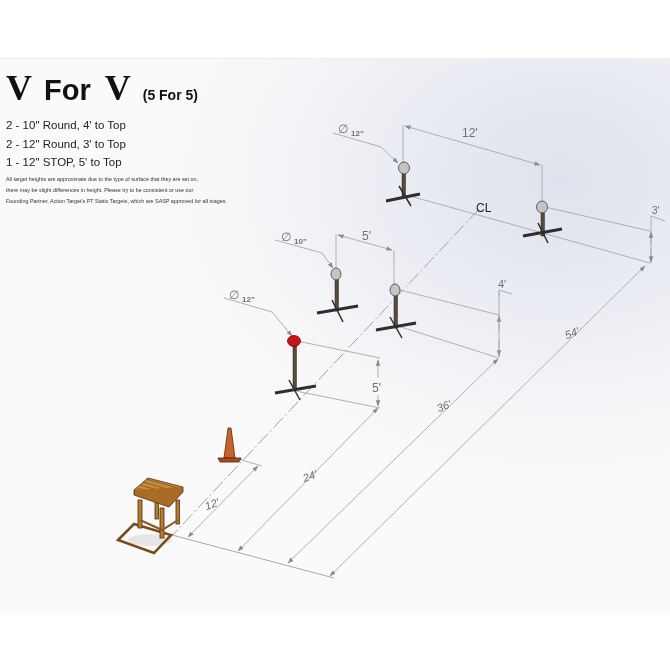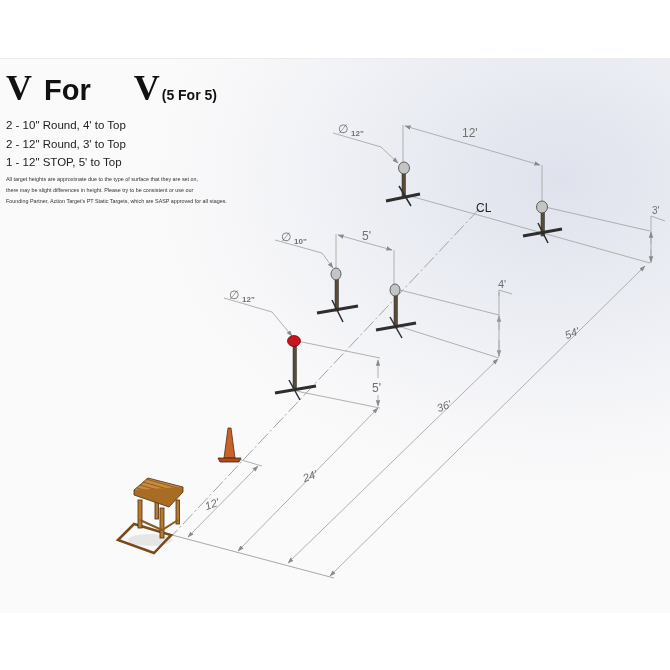--- a/index.html
+++ b/index.html
@@ -4,22 +4,22 @@
 <style>
   html, body { margin: 0; padding: 0; background: #ffffff; }
   body { width: 670px; height: 670px; position: relative; overflow: hidden; font-family: "Liberation Sans", sans-serif; }
   #panel {
     position: absolute; left: 0; top: 58px; width: 670px; height: 554px;
     background: radial-gradient(ellipse 420px 320px at 560px 120px, #dfe2ec 0%, #eceef4 45%, #f7f7f9 80%, #fafafa 100%);
     border-top: 1px solid #ececec;
   }
   #title { position: absolute; left: 6px; top: 70px; height: 40px; display: flex; align-items: baseline; color: #111; }
   .v-glyph { font-family: "Liberation Serif", serif; font-weight: bold; font-size: 36px; line-height: 36px; }
-  .for-word { font-family: "Liberation Sans", sans-serif; font-weight: bold; font-size: 29px; margin: 0 43px 0 12px; }
-  .subtitle { font-family: "Liberation Sans", sans-serif; font-weight: bold; font-size: 14px; margin-left: 2px; }
+  .for-word { font-family: "Liberation Sans", sans-serif; font-weight: bold; font-size: 29px; margin: 0 14px 0 12px; }
+  .subtitle { font-family: "Liberation Sans", sans-serif; font-weight: bold; font-size: 14px; margin-left: 12px; }
   #specs { position: absolute; left: 6px; top: 116px; color: #222; }
   .spec { font-size: 11.5px; line-height: 18.5px; }
   #note { position: absolute; left: 6px; top: 174px; width: 275px; color: #333; font-size: 5.4px; line-height: 11px; }
   .note-line { white-space: nowrap; }
   svg#drawing { position: absolute; left: 0; top: 0; }
   .dim-text { font-family: "Liberation Sans", sans-serif; fill: #707070; }
 </style>
 </head>
 <body>
 

